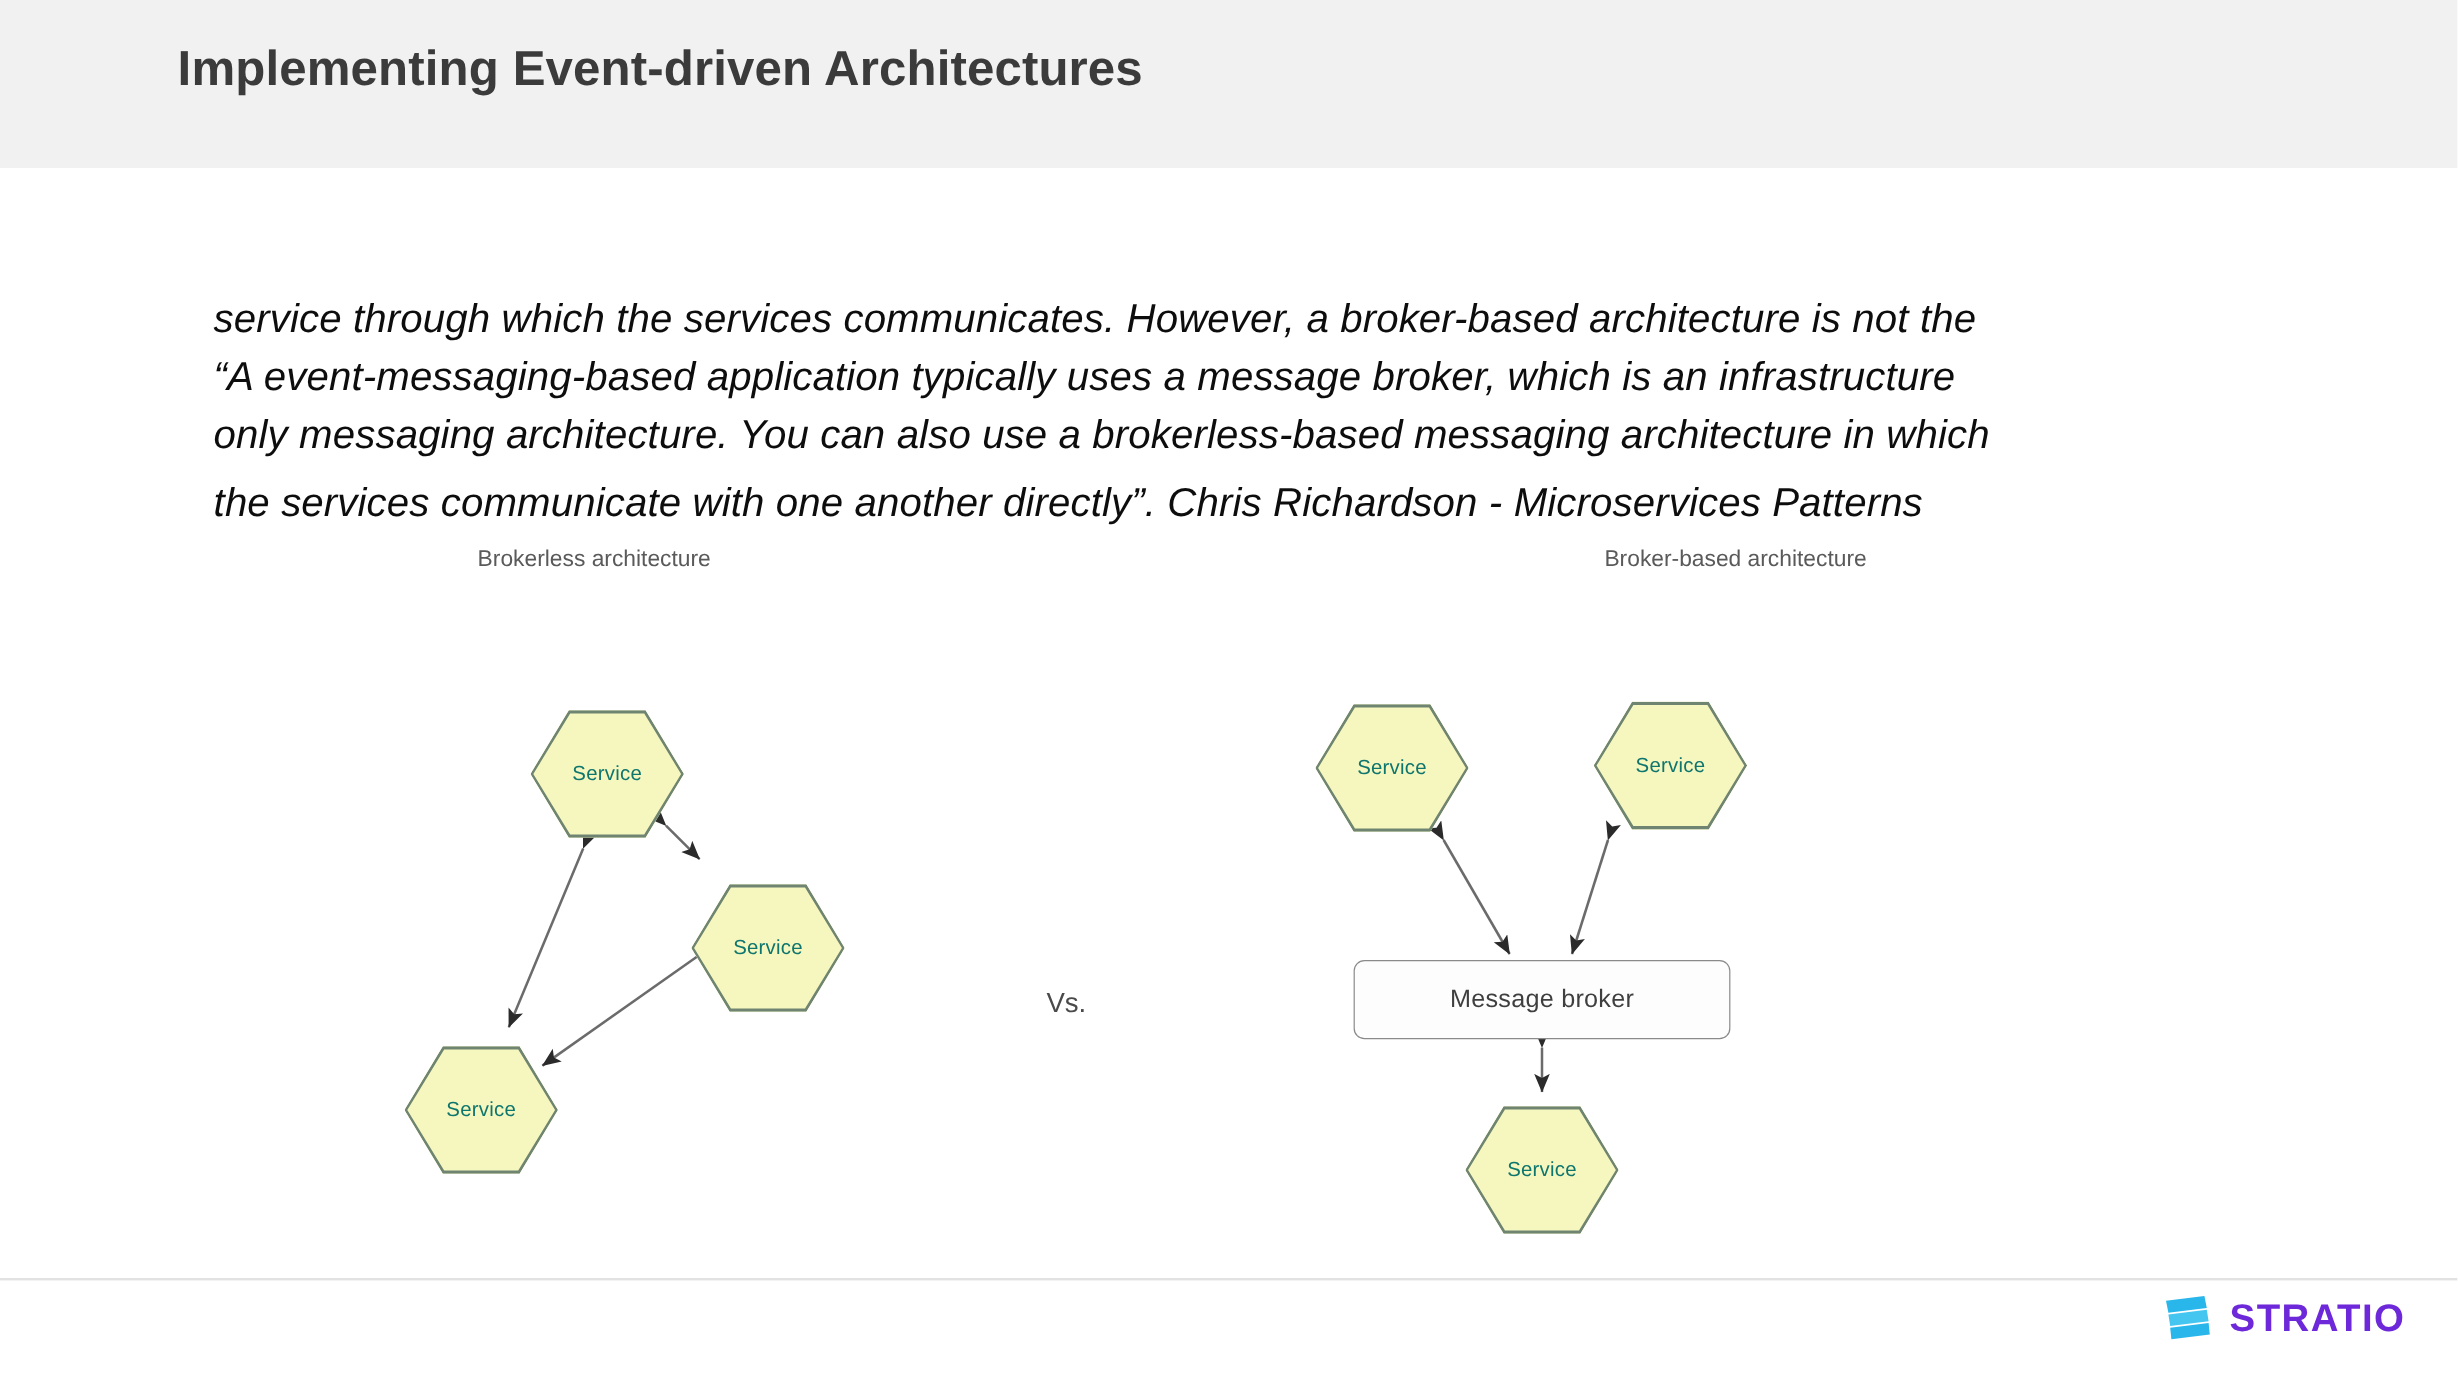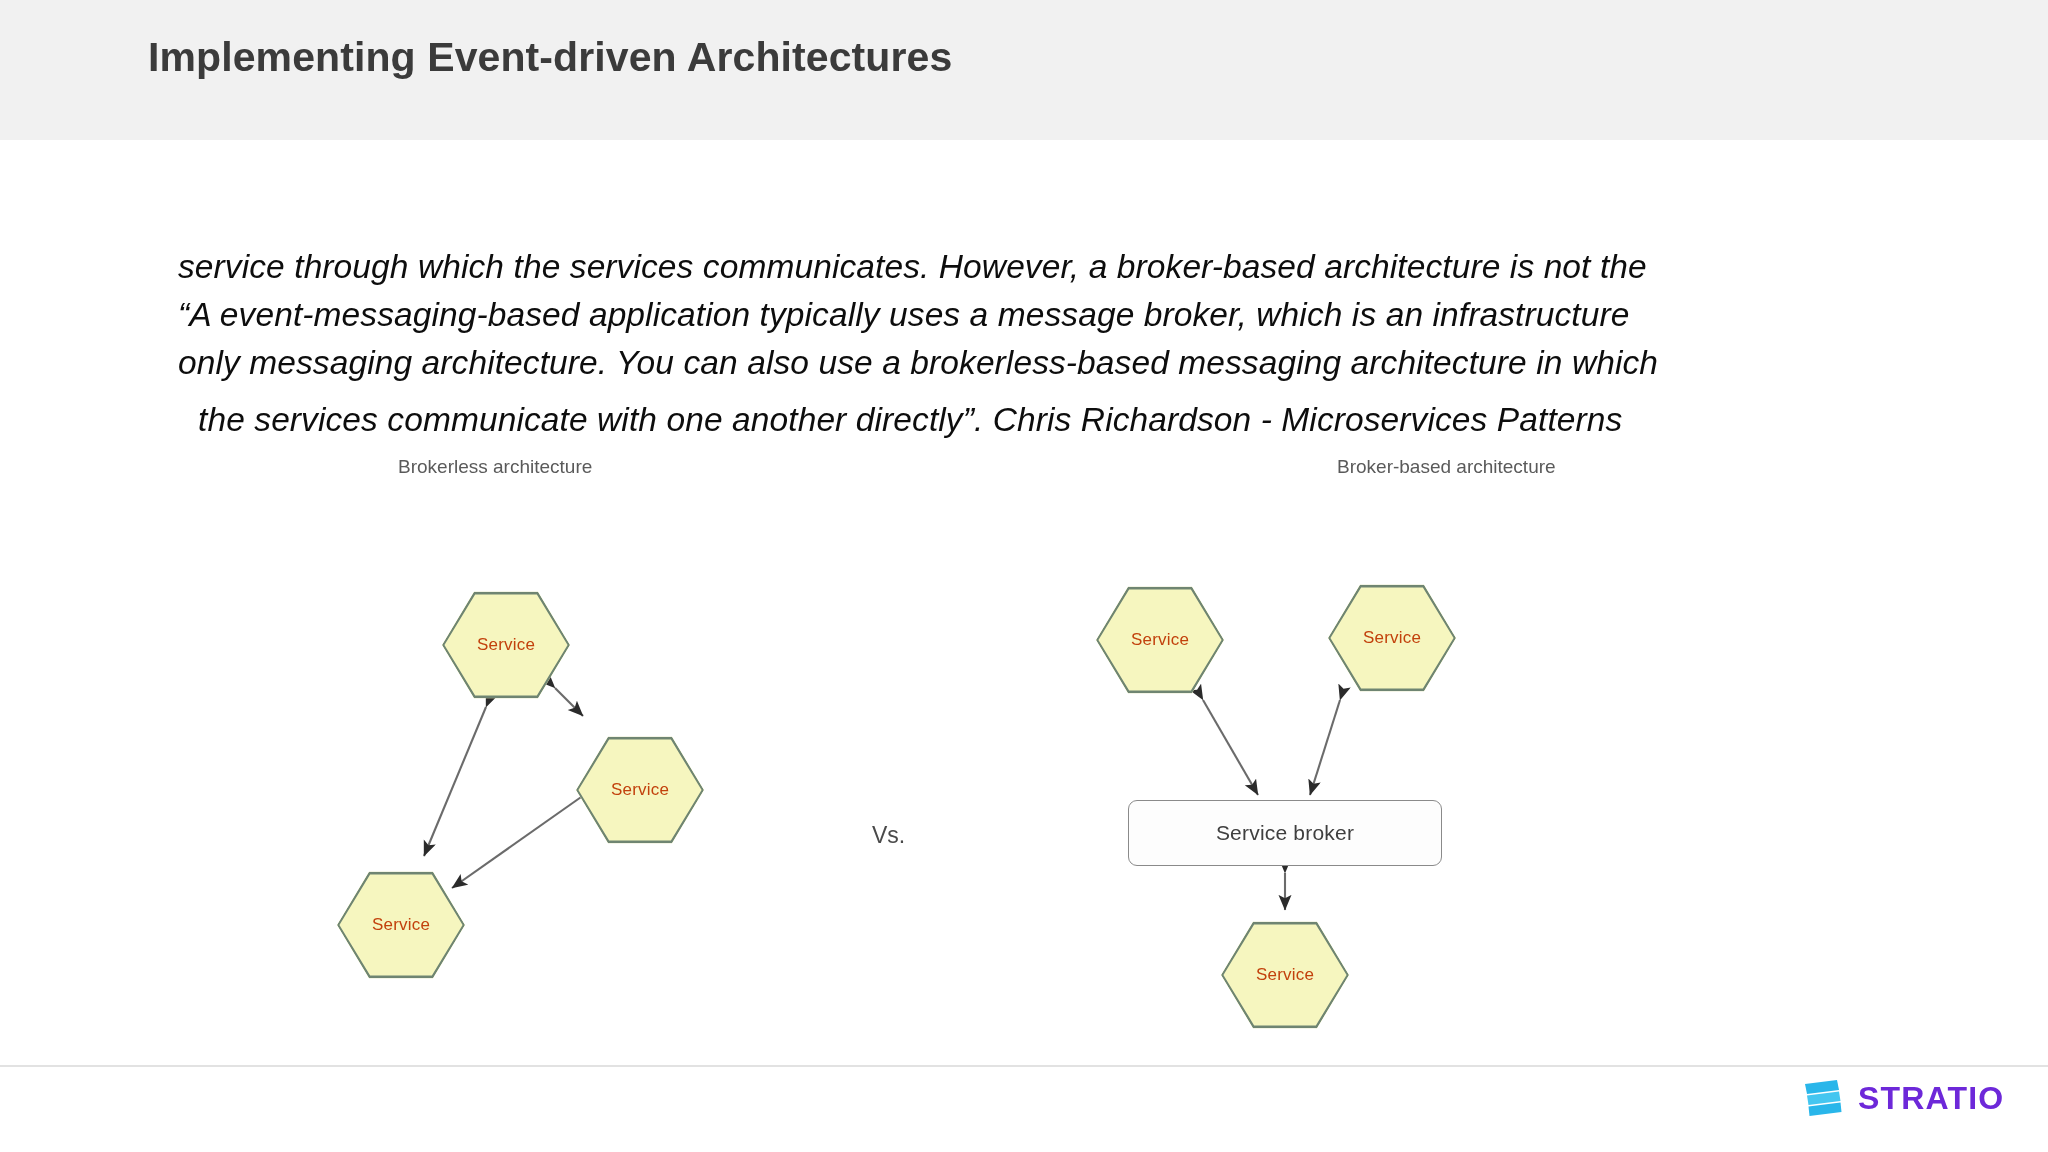--- a/index.html
+++ b/index.html
@@ -48,21 +48,20 @@
     line-height: 48px;
     color: #0d0d0d;
     letter-spacing: 0.1px;
   }
   .quote-line {
     display: block;
     white-space: nowrap;
   }
   .quote-line.last {
     margin-top: 9px;
-    margin-left: 20px;
   }
 
   
   .diagram-area {
     position: absolute;
     left: 0;
     top: 440px;
     width: 1644px;
     height: 620px;
   }
@@ -101,21 +100,21 @@
     background: #6f8572;
     clip-path: polygon(
       25% 2.5%, 75% 2.5%, 100% 50%, 75% 97.5%, 25% 97.5%, 0% 50%,
       0% 50%, 1.9% 50%, 25.9% 95%, 74.1% 95%, 98.1% 50%, 74.1% 5%, 25.9% 5%, 1.9% 50%, 0% 50%
     );
   }
   .hex .hex-label {
     position: relative;
     z-index: 2;
     font-size: 17px;
-    color: #c2410c;
+    color: #0f766e;
     letter-spacing: 0.2px;
     pointer-events: none;
   }
 
   
   .broker-box {
     position: absolute;
     left: 1128px;
     top: 800px;
     width: 314px;
@@ -236,21 +235,21 @@
 <div class="hex" id="br-right" style="left:1328px; top:582px;">
   <div class="hex-border"></div>
   <span class="hex-label">Service</span>
 </div>
 <div class="hex" id="br-bottom" style="left:1221px; top:919px;">
   <div class="hex-border"></div>
   <span class="hex-label">Service</span>
 </div>
 
 <div class="broker-box">
-  <span class="broker-label">Service broker</span>
+  <span class="broker-label">Message broker</span>
 </div>
 
 <div class="footer-rule"></div>
 <div class="logo">
   <span class="logo-mark">
     <svg width="44" height="42" viewBox="0 0 44 42">
       <path d="M5,7 L37,3 L39,13 L7,17 Z" fill="#29b6ea"></path>
       <path d="M7,18.5 L39,14.5 L40.5,24 L8.5,28 Z" fill="#45c6f0"></path>
       <path d="M8.5,29.5 L40.5,25.5 L41.5,35 L9.5,39 Z" fill="#29b6ea"></path>
     </svg>

